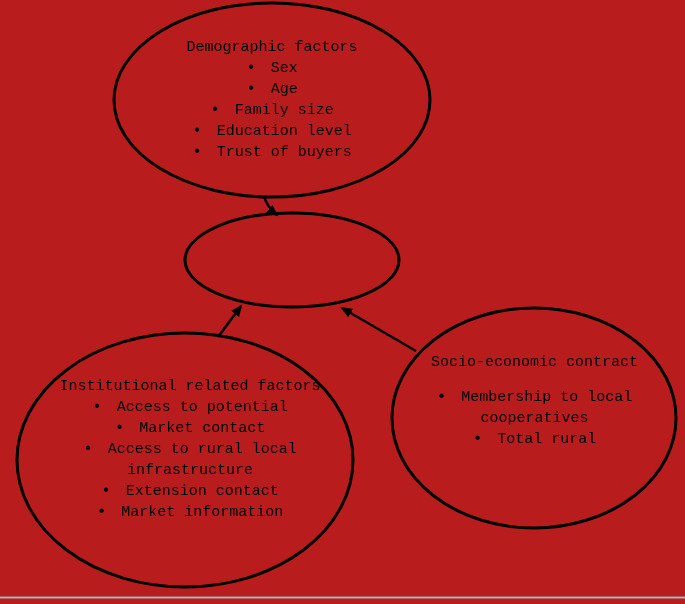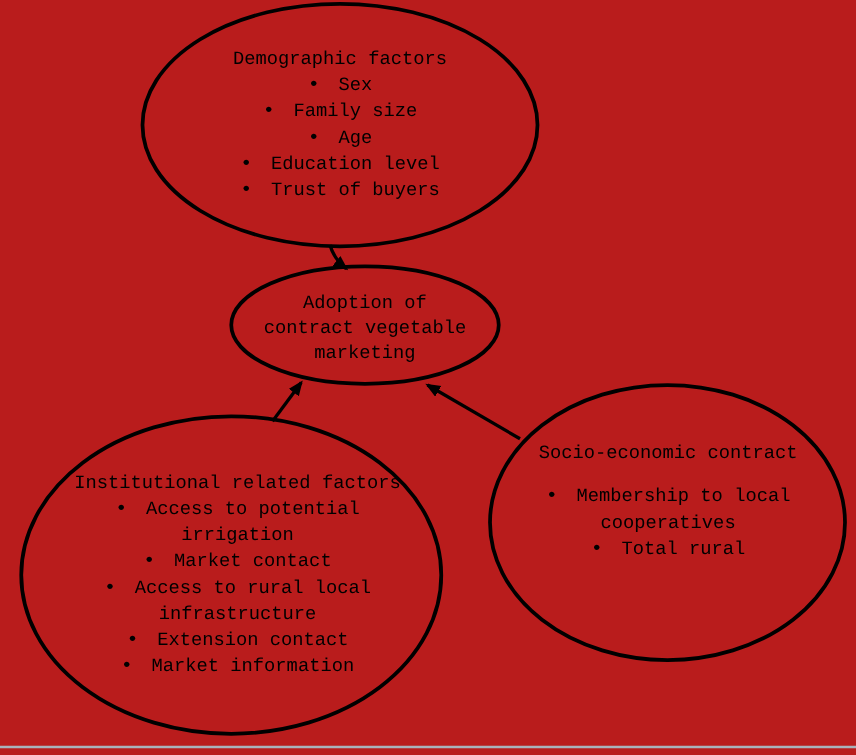--- a/index.html
+++ b/index.html
@@ -54,45 +54,39 @@
 
     <line class="divider" x1="0" y1="597.5" x2="685" y2="597.5"></line>
   </svg>
 
   <div class="node" style="left:132px;top:37px;width:280px;">
     <div>Demographic factors</div>
     <div class="row">
       <span class="bullet">•</span><span>Sex</span>
     </div>
     <div class="row">
-      <span class="bullet">•</span><span>Family size</span>
+      <span class="bullet">•</span><span>Age</span>
     </div>
     <div class="row">
-      <span class="bullet">•</span><span>Age</span>
+      <span class="bullet">•</span><span>Family size</span>
     </div>
     <div class="row">
       <span class="bullet">•</span><span>Education level</span>
     </div>
     <div class="row">
       <span class="bullet">•</span><span>Trust of buyers</span>
     </div>
   </div>
 
-  <div class="node node-adoption" style="left:192px;top:233px;width:200px;">
-    <div>Adoption of</div>
-    <div>contract vegetable</div>
-    <div>marketing</div>
-  </div>
 
   <div class="node" style="left:35px;top:376px;width:310px;">
     <div>Institutional related factors</div>
     <div class="row">
       <span class="bullet">•</span><span>Access to potential</span>
     </div>
-    <div>irrigation</div>
     <div class="row">
       <span class="bullet">•</span><span>Market contact</span>
     </div>
     <div class="row">
       <span class="bullet">•</span><span>Access to rural local</span>
     </div>
     <div>infrastructure</div>
     <div class="row">
       <span class="bullet">•</span><span>Extension contact</span>
     </div>

